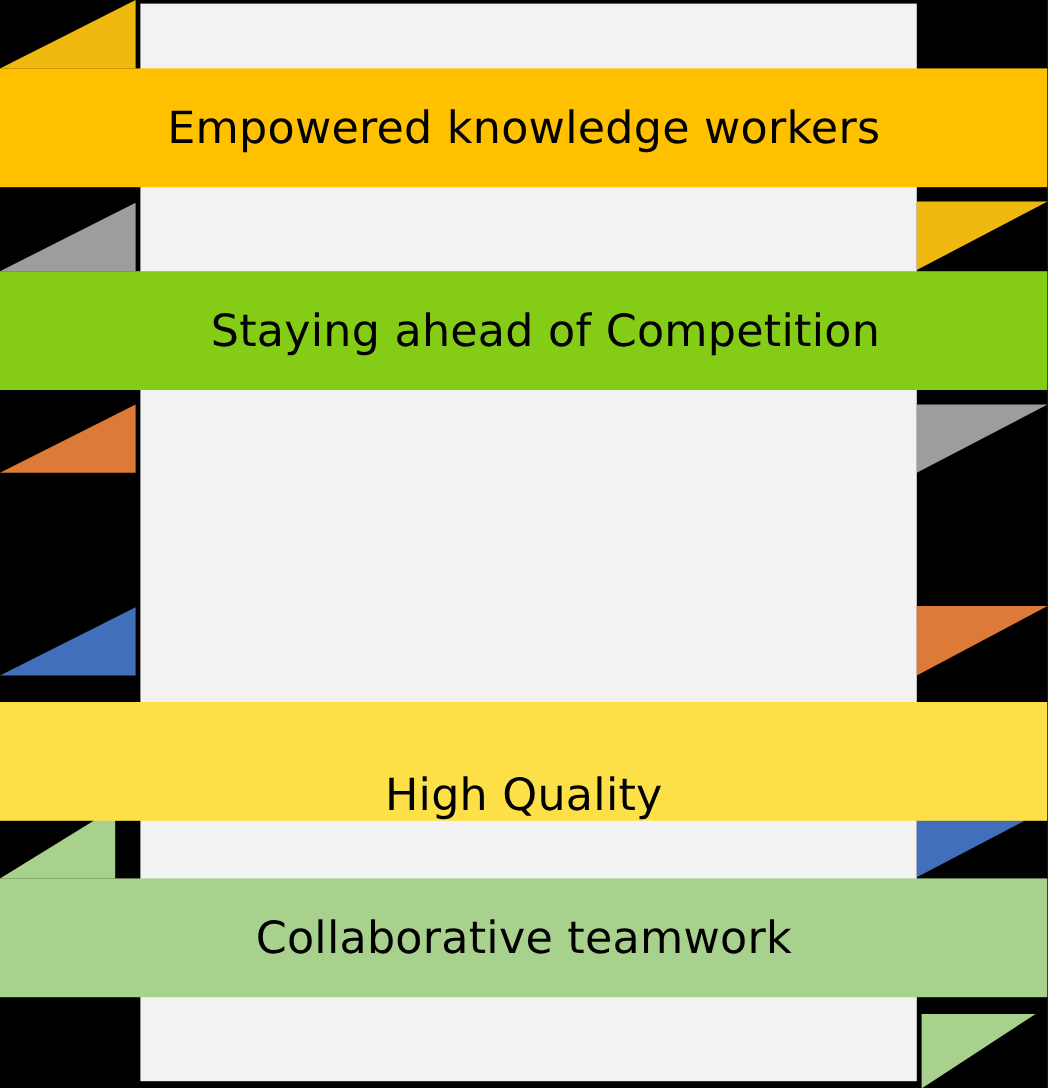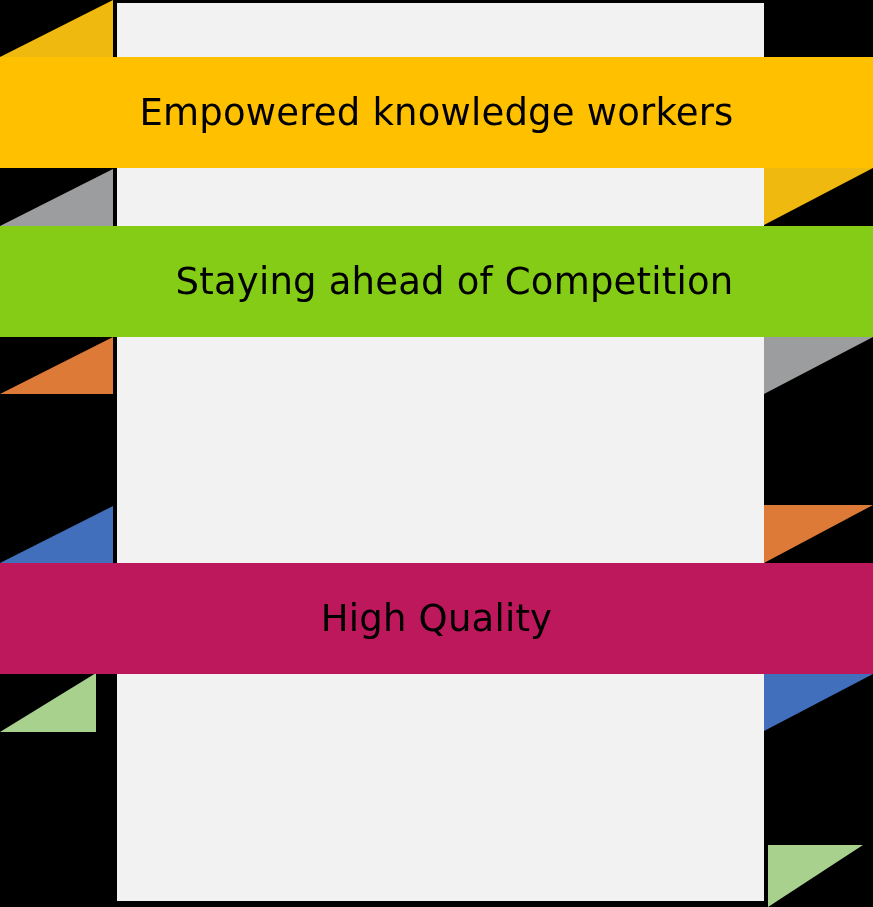--- a/index.html
+++ b/index.html
@@ -26,21 +26,21 @@
       position: absolute;
       left: 0;
       top: 0;
       width: 873px;
       height: 907px;
     }
     .band {
       position: absolute;
       left: 0;
       width: 873px;
-      height: 111px;
+      height: 99px;
       display: flex;
       align-items: center;
       justify-content: center;
     }
     .band-label {
       font-family: "DejaVu Sans", sans-serif;
       font-size: 37px;
       color: #000000;
       white-space: nowrap;
       letter-spacing: 0.2px;
@@ -66,16 +66,19 @@
     <polygon points="764,674 873,674 764,731" fill="#416fbc"></polygon>
     <polygon points="768,845 863,845 768,907" fill="#a9d18e"></polygon>
   </svg>
 
   <div class="band" style="top:57px;background:#ffc000;">
     <span class="band-label">Empowered knowledge workers</span>
   </div>
   <div class="band" style="top:226px;background:#84cc16;padding-left:18px;">
     <span class="band-label">Staying ahead of Competition</span>
   </div>
-  <div class="band" style="top:563px;background:#be185d;">
+  <div class="band" style="top:585px;background:#fde047;align-items:flex-end;">
     <span class="band-label">High Quality</span>
+  </div>
+  <div class="band" style="top:732px;background:#a9d18e;">
+    <span class="band-label">Collaborative teamwork</span>
   </div>
 </div>
 
 </body></html>

